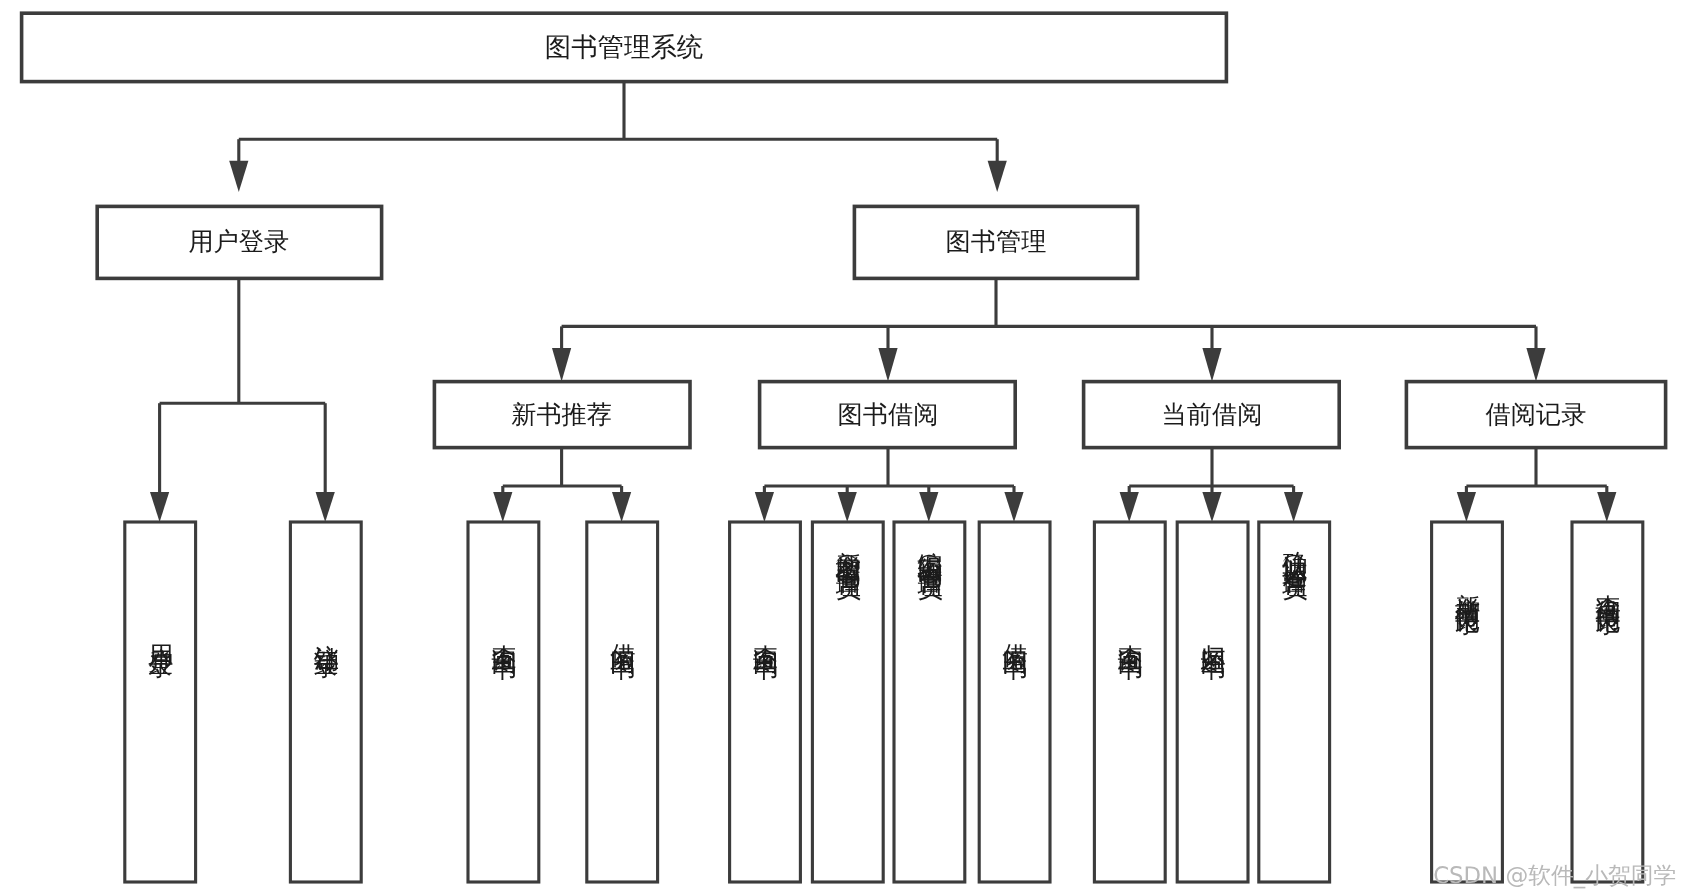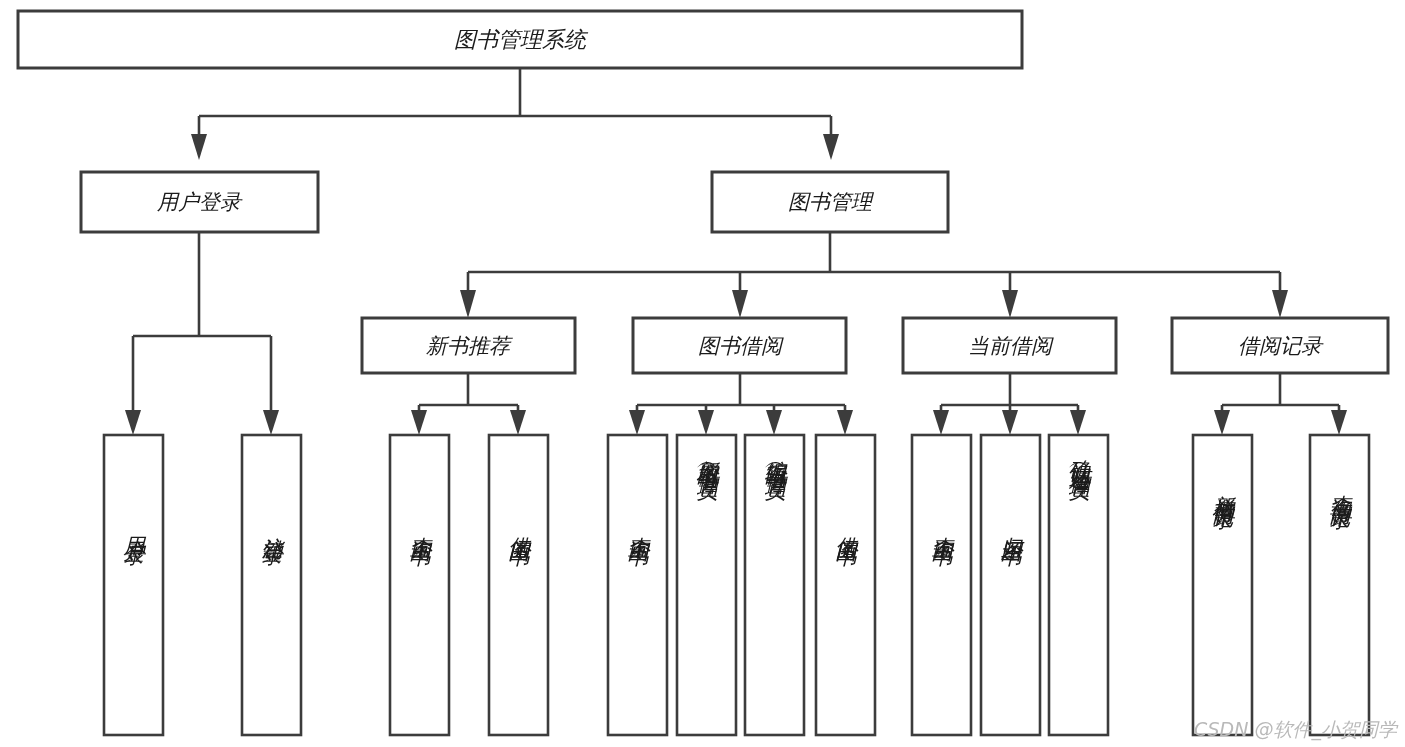--- a/index.html
+++ b/index.html
@@ -12,21 +12,20 @@
     width: 1405px;
     height: 747px;
     font-family: "DejaVu Sans", "Liberation Sans", sans-serif;
     overflow: hidden;
     position: relative;
   }
   #diagram-root {
     position: relative;
     width: 1405px;
     height: 747px;
-    font-style: italic;
   }
   svg.diagram {
     display: block;
     width: 1405px;
     height: 747px;
   }
   .node-box {
     fill: #ffffff;
     stroke: #3c3c3c;
     stroke-width: 3;

